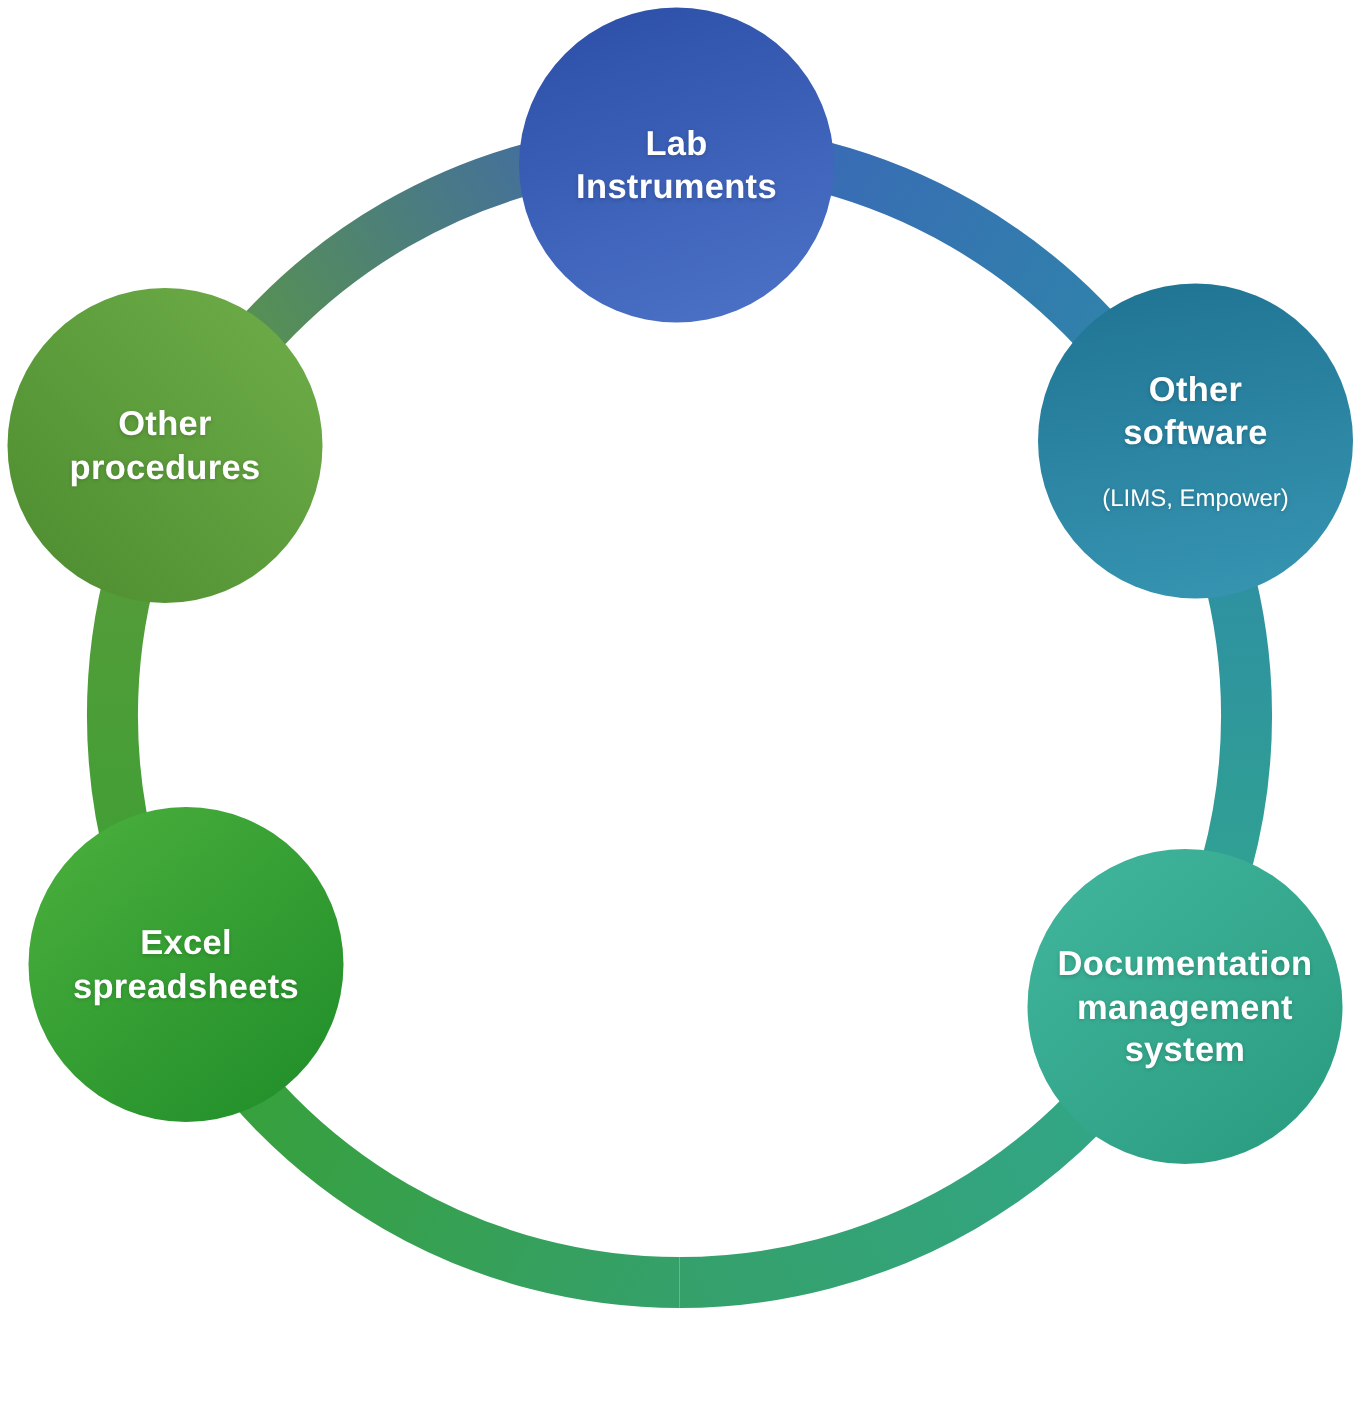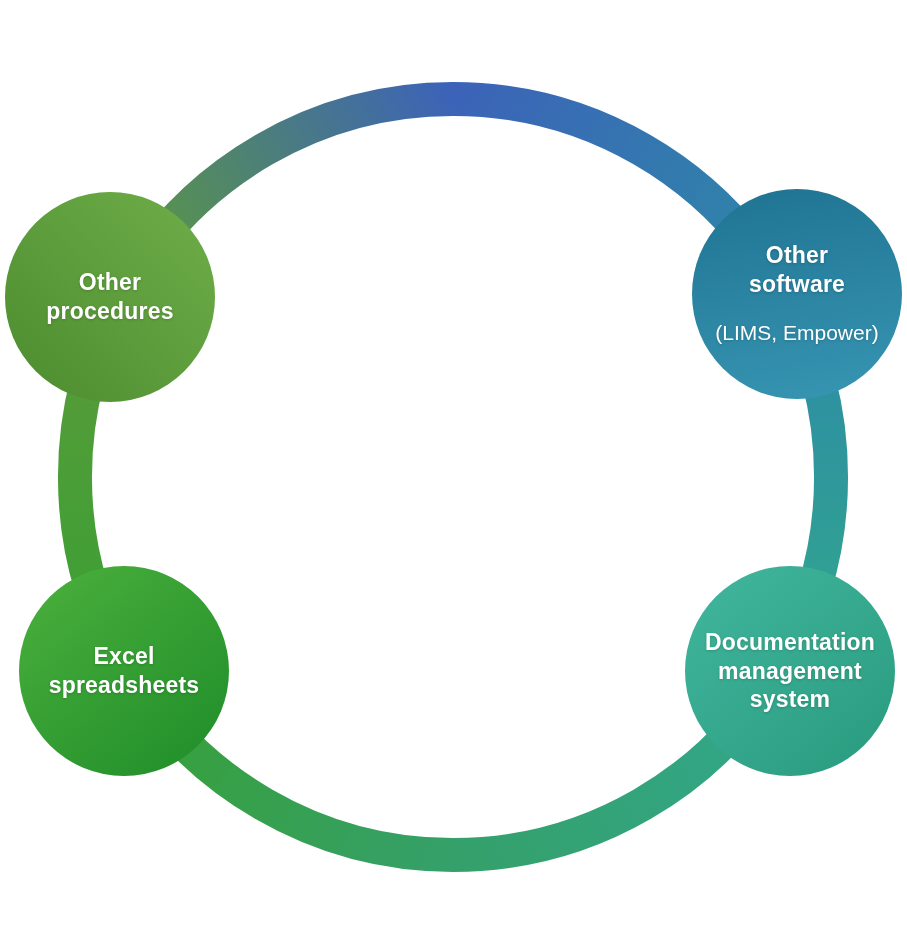--- a/index.html
+++ b/index.html
@@ -43,37 +43,37 @@
   }
   .label {
     font-weight: 700;
     font-size: 23px;
     line-height: 1.26;
     letter-spacing: 0.2px;
     text-shadow: 0 1px 3px rgba(0,0,0,0.18);
   }
   .sub-label {
     font-weight: 400;
-    font-size: 21px;
+    font-size: 16px;
     line-height: 1.3;
     margin-top: 20px;
     text-shadow: 0 1px 3px rgba(0,0,0,0.18);
   }
   .sub-label:empty { display: none; }
   .hub .label {
     font-size: 34px;
     line-height: 1.4;
     letter-spacing: 0.3px;
   }
   
   .pos-top { left: 346px; top: 5px; }
   .pos-ur  { left: 692px; top: 189px; }
   .pos-lr  { left: 685px; top: 566px; }
   .pos-bot { left: 347px; top: 740px; }
-  .pos-ll  { left: 19px;  top: 566px; }
+  .pos-ll  { left: 19px;  top: 538px; }
   .pos-ul  { left: 5px;   top: 192px; }
 </style>
 </head>
 <body>
 
 <div class="stage">
 
   <svg class="ring-svg" viewBox="0 0 907 950" aria-hidden="true">
     <defs>
       <linearGradient id="rg0" gradientUnits="userSpaceOnUse" x1="125.6" y1="288" x2="453" y2="99">
@@ -105,20 +105,26 @@
       <path stroke="url(#rg0)" d="M125.6 288 A378 378 0 0 1 453 99"></path>
       <path stroke="url(#rg1)" d="M453 99 A378 378 0 0 1 780.4 288"></path>
       <path stroke="url(#rg2)" d="M780.4 288 A378 378 0 0 1 780.4 666"></path>
       <path stroke="url(#rg3)" d="M780.4 666 A378 378 0 0 1 453 855"></path>
       <path stroke="url(#rg4)" d="M453 855 A378 378 0 0 1 125.6 666"></path>
       <path stroke="url(#rg5)" d="M125.6 666 A378 378 0 0 1 125.6 288"></path>
     </g>
   </svg>
 
 
+  <div class="node satellite pos-top" style="background: linear-gradient(160deg, rgb(43, 77, 166), rgb(77, 116, 201));">
+    <div>
+      <div class="label">Lab<br>Instruments</div>
+
+    </div>
+  </div>
 
   <div class="node satellite pos-ur" style="background: linear-gradient(170deg, rgb(31, 115, 146), rgb(55, 150, 179));">
     <div>
       <div class="label">Other<br>software</div>
       <div class="sub-label">(LIMS, Empower)</div>
     </div>
   </div>
 
   <div class="node satellite pos-lr" style="background: linear-gradient(140deg, rgb(66, 183, 158), rgb(40, 154, 126));">
     <div>

